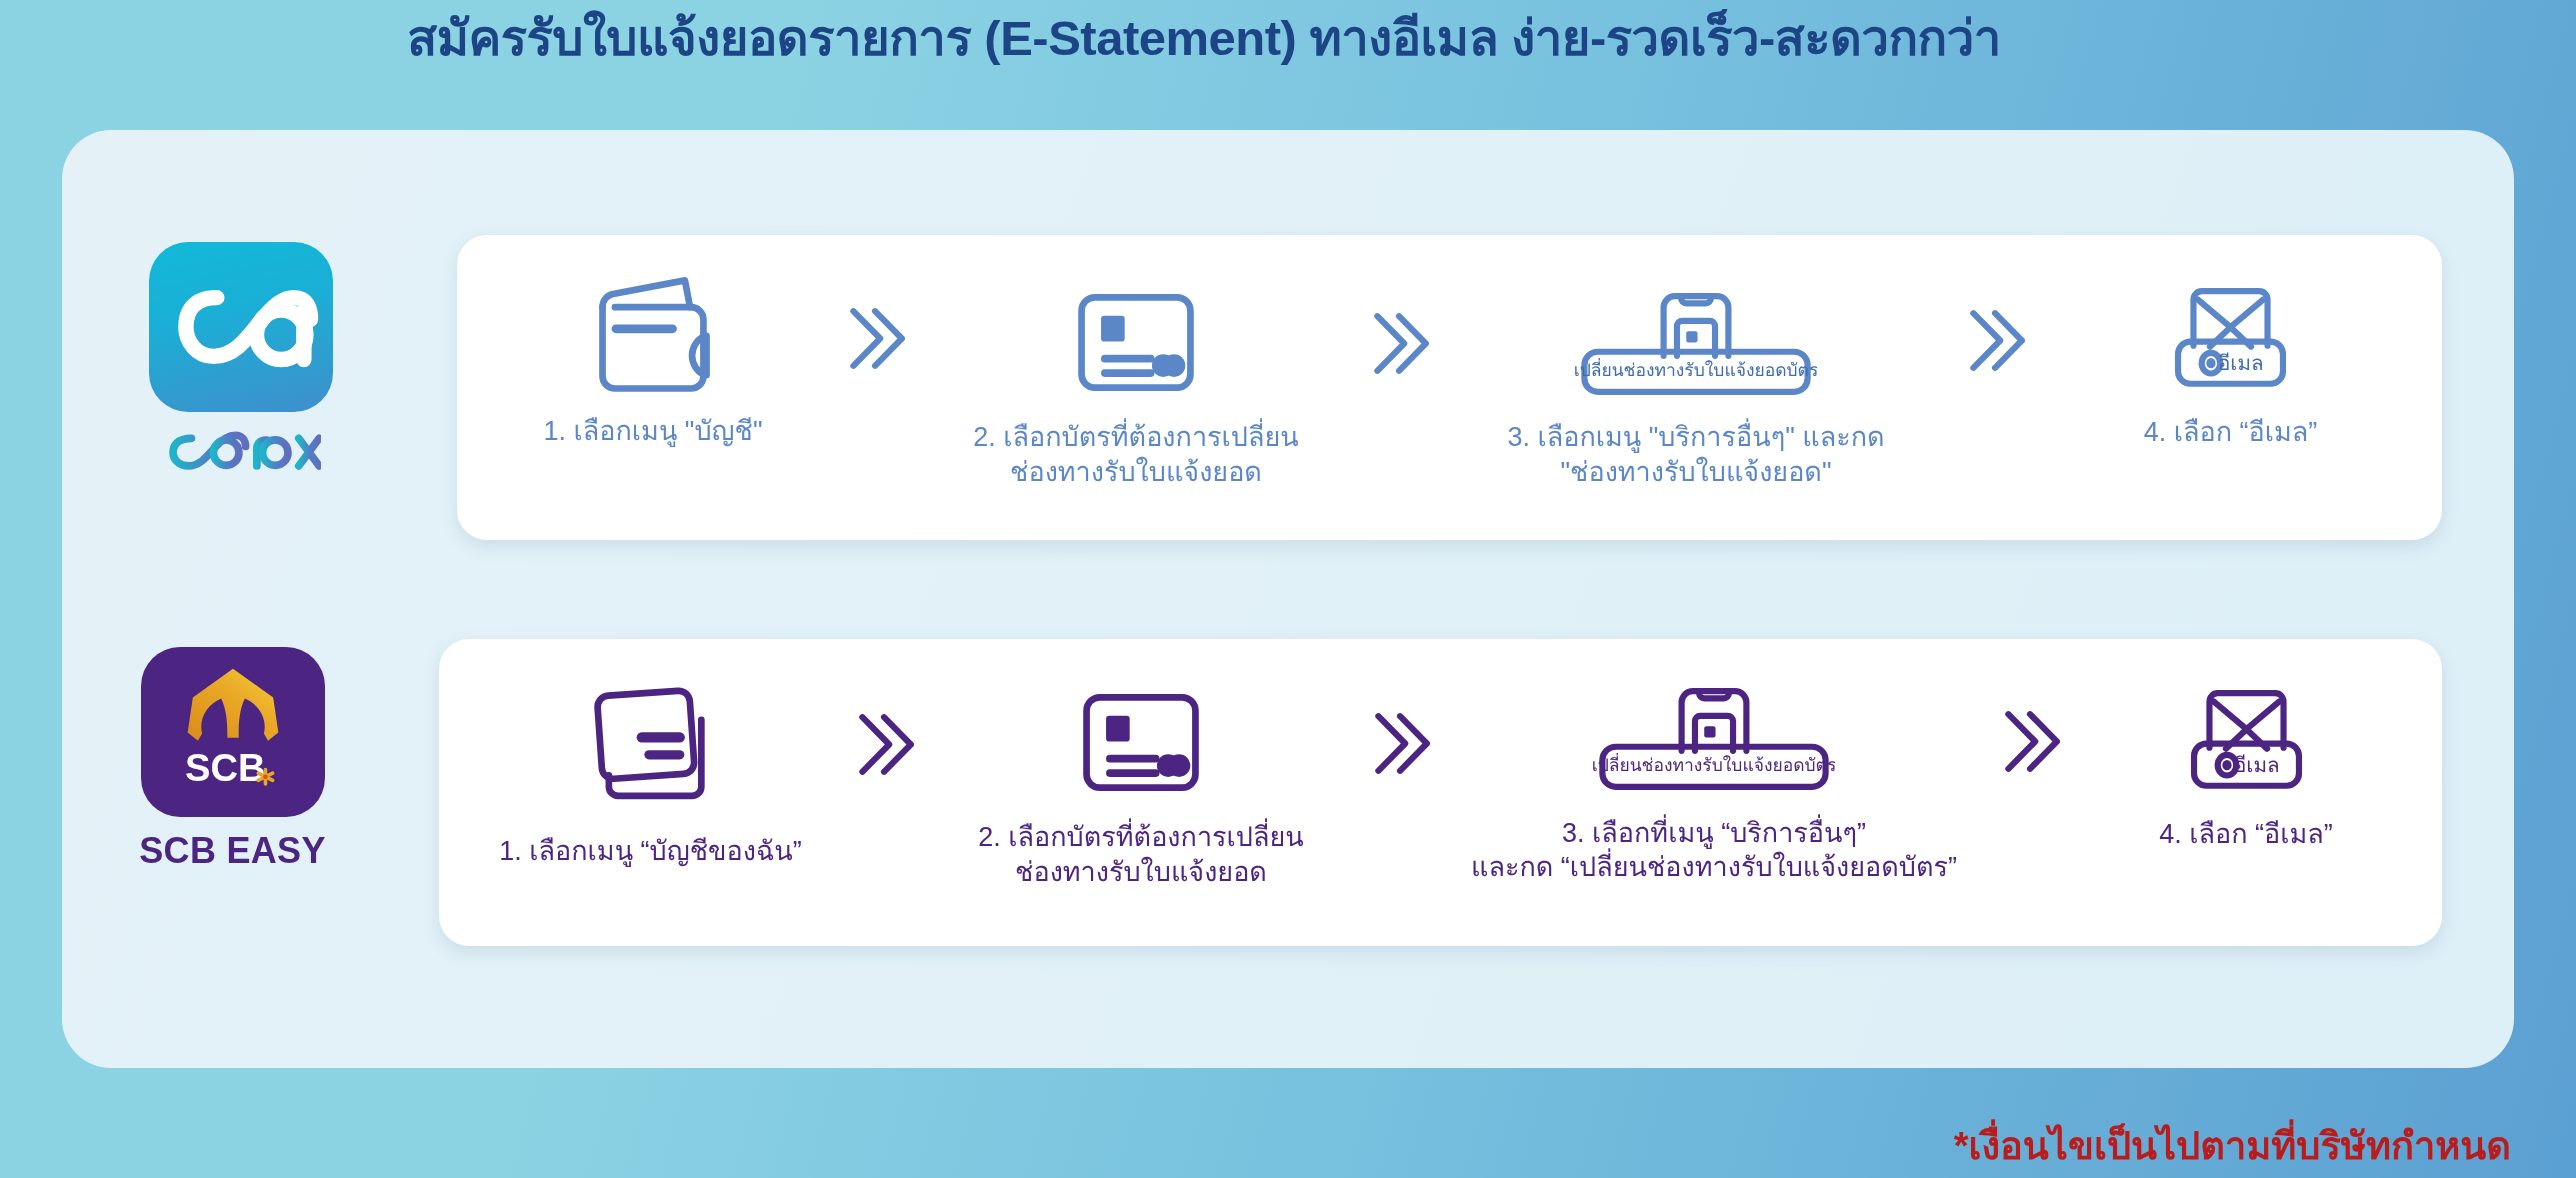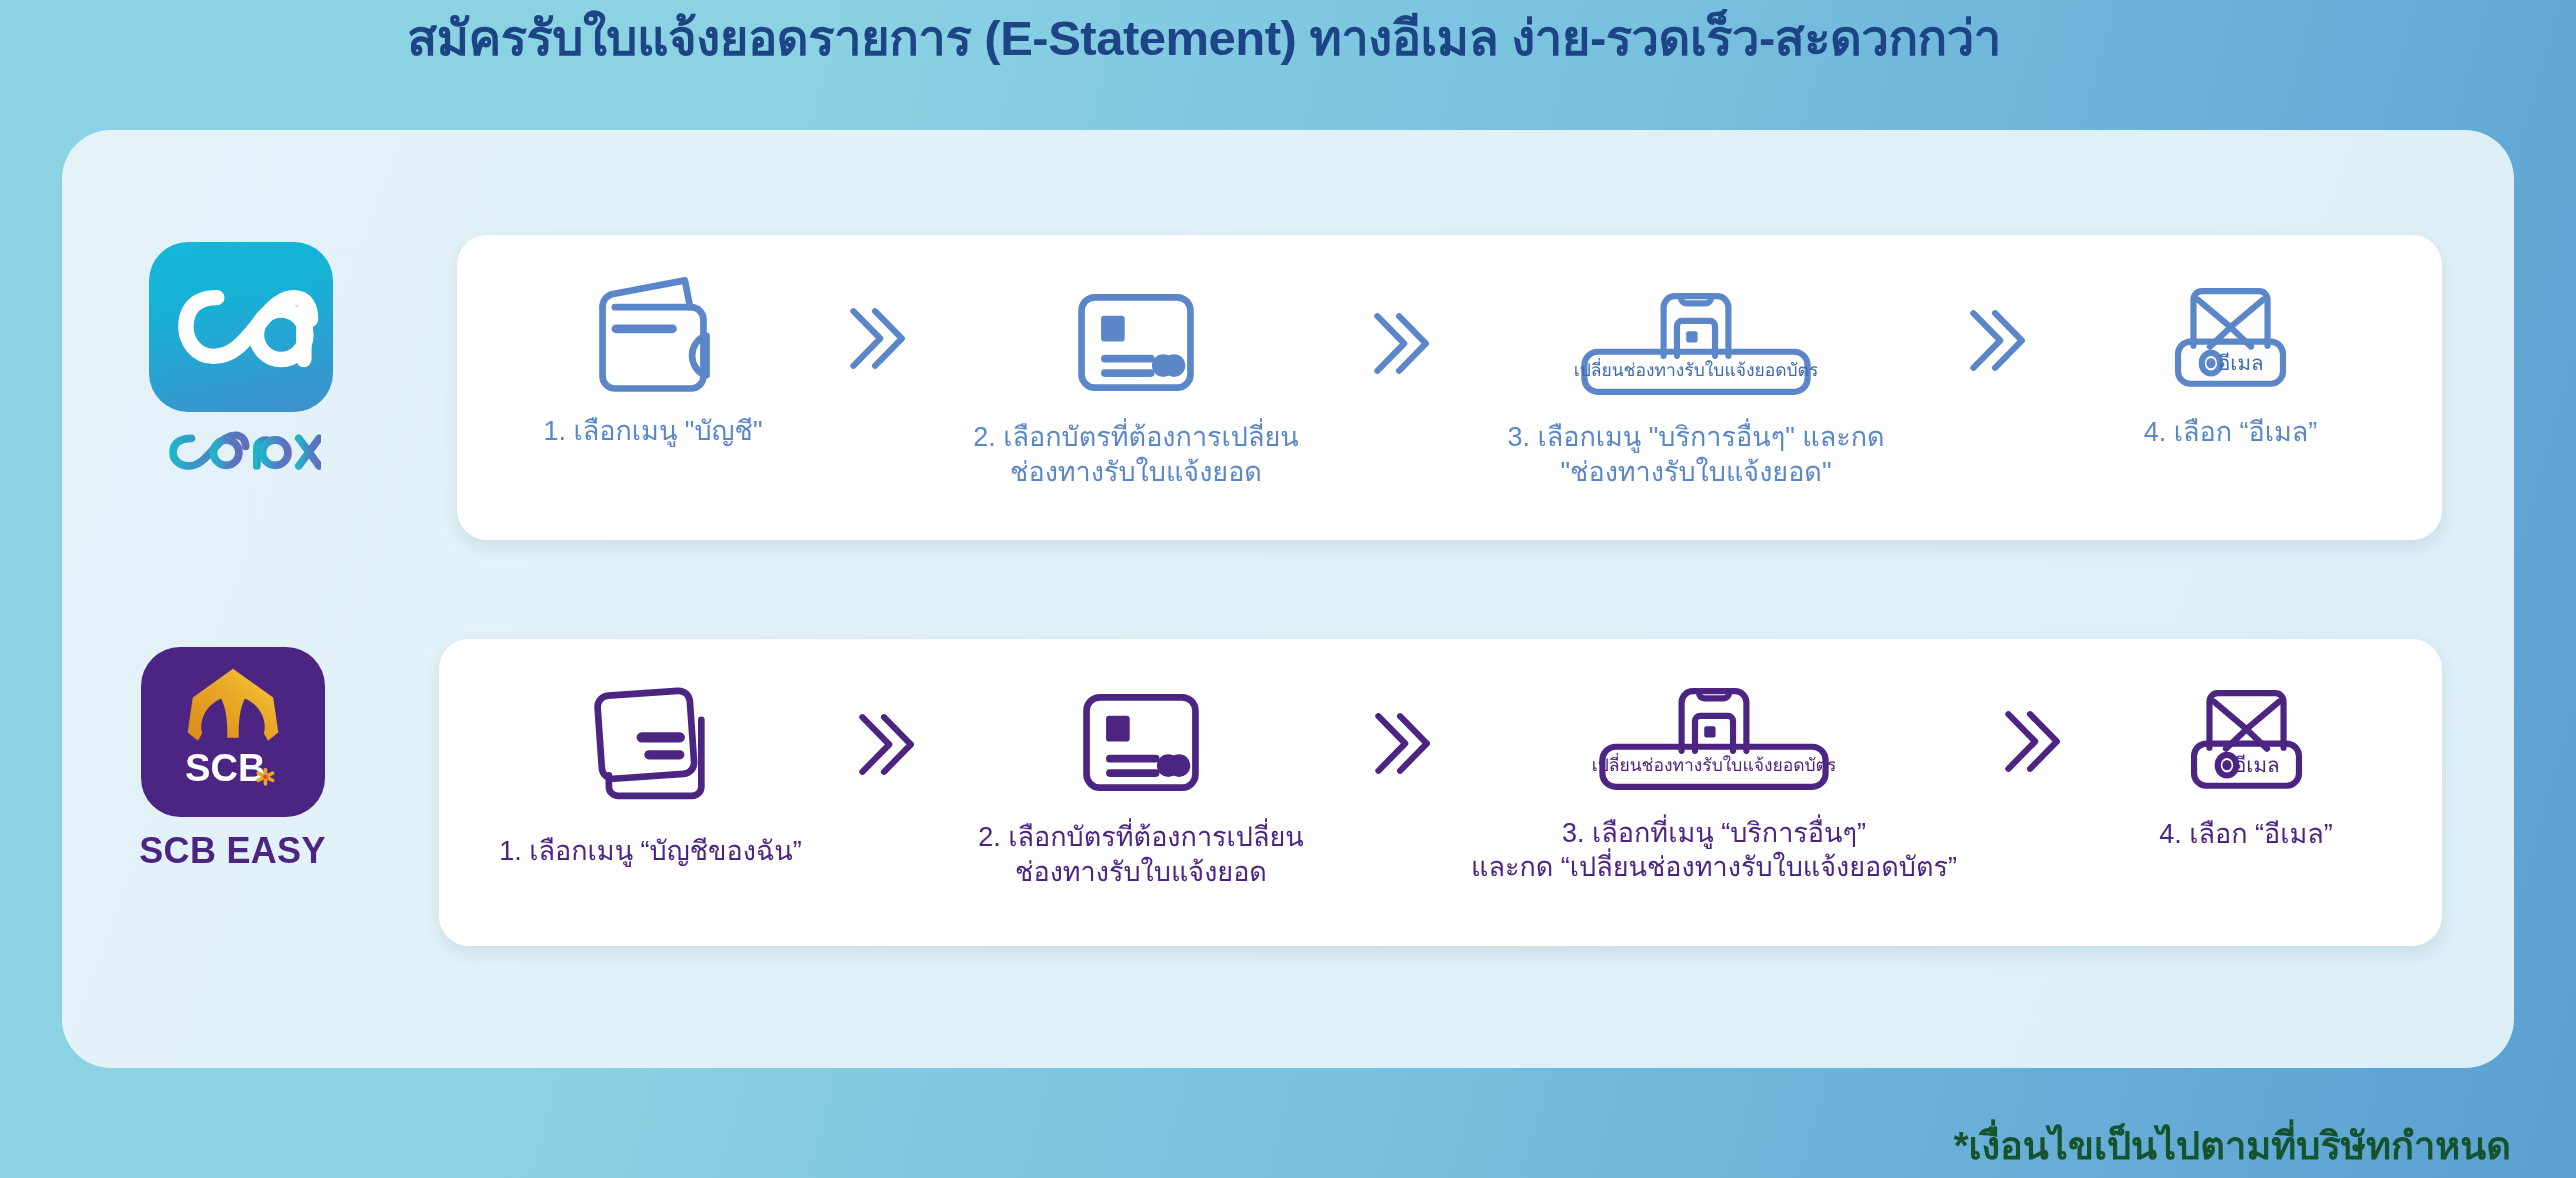--- a/index.html
+++ b/index.html
@@ -42,21 +42,21 @@
     border-radius: 49px;
   }
 
   
   .footer-note {
     position: absolute;
     right: 65px;
     bottom: 9.3px;
     font-size: 38px;
     font-weight: bold;
-    color: #14532d;
+    color: #b91c1c;
     white-space: nowrap;
     line-height: 1.2;
   }
 
   
   .brand {
     position: absolute;
     width: 247px;
     text-align: center;
   }

